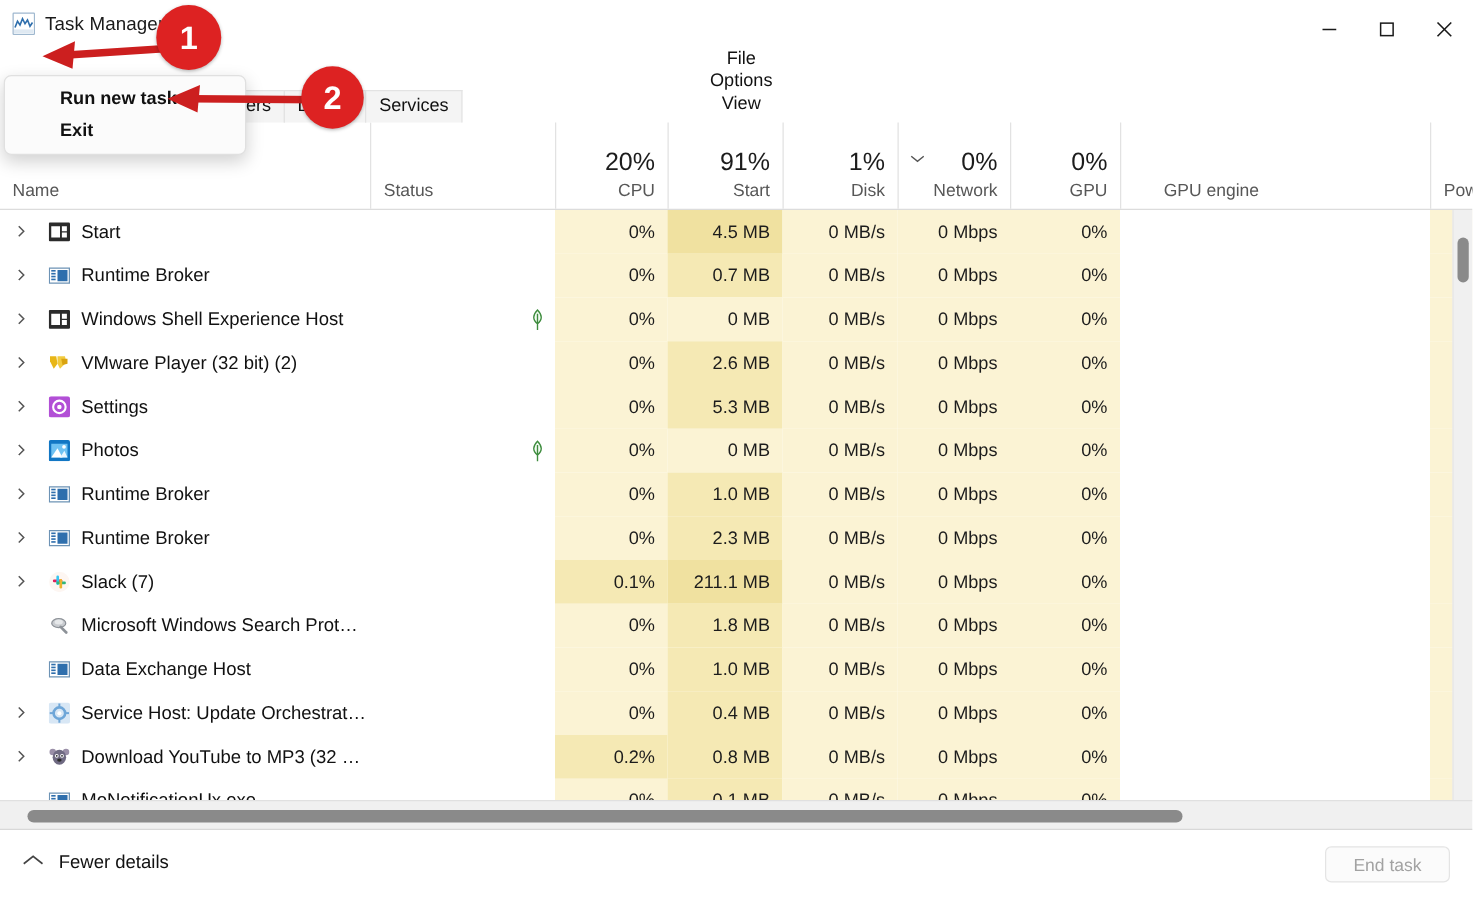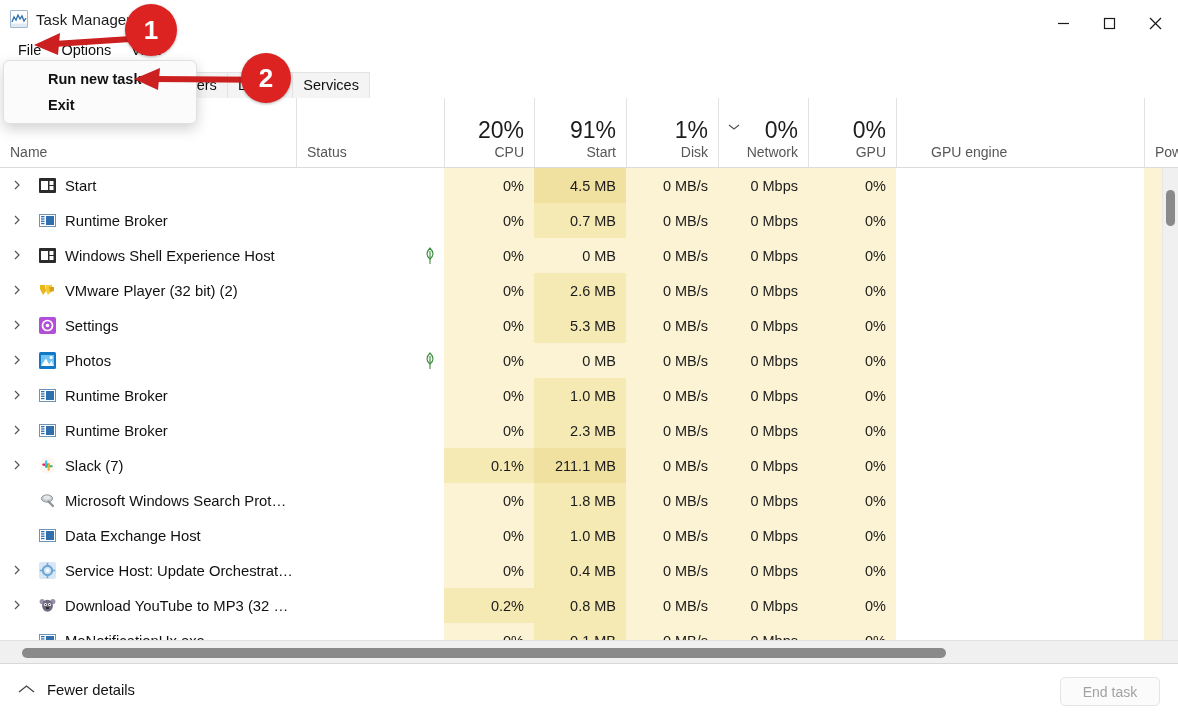--- a/index.html
+++ b/index.html
@@ -49,20 +49,21 @@
   .wc svg { display:block; }
 
   
   .menubar {
     position: absolute; left: 0; top: 38px;
     width: 1178px; height: 24px;
     display: flex; align-items: center;
     padding-left: 8px;
     background: #ffffff;
     z-index: 6;
+    flex-direction: column;
   }
   .menu-item {
     font-size: 14.5px; color: #111;
     padding: 1px 10px;
     cursor: default;
   }
 
   
   .tabstrip {
     position: absolute; left: 0; top: 66px;
@@ -112,21 +113,21 @@
   .ch {
     position: absolute; top: 0; height: 69px;
     border-left: 1px solid #e2e2e2;
     display: flex; flex-direction: column;
     justify-content: flex-end;
     padding-bottom: 6px;
     cursor: default;
   }
   .ch.noborder { border-left: none; }
   .ch .pct {
-    font-size: 23px; color: #1c1c1c;
+    font-size: 20px; color: #1c1c1c;
     text-align: right; padding-right: 10px;
     line-height: 22px; height: 24px;
   }
   .ch .lbl {
     font-size: 14px; color: #575757;
     line-height: 18px;
   }
   .ch.right .lbl { text-align: right; padding-right: 10px; }
   .ch.left .lbl { text-align: left; padding-left: 10px; margin-top: 19px; }
   .sortchev {

